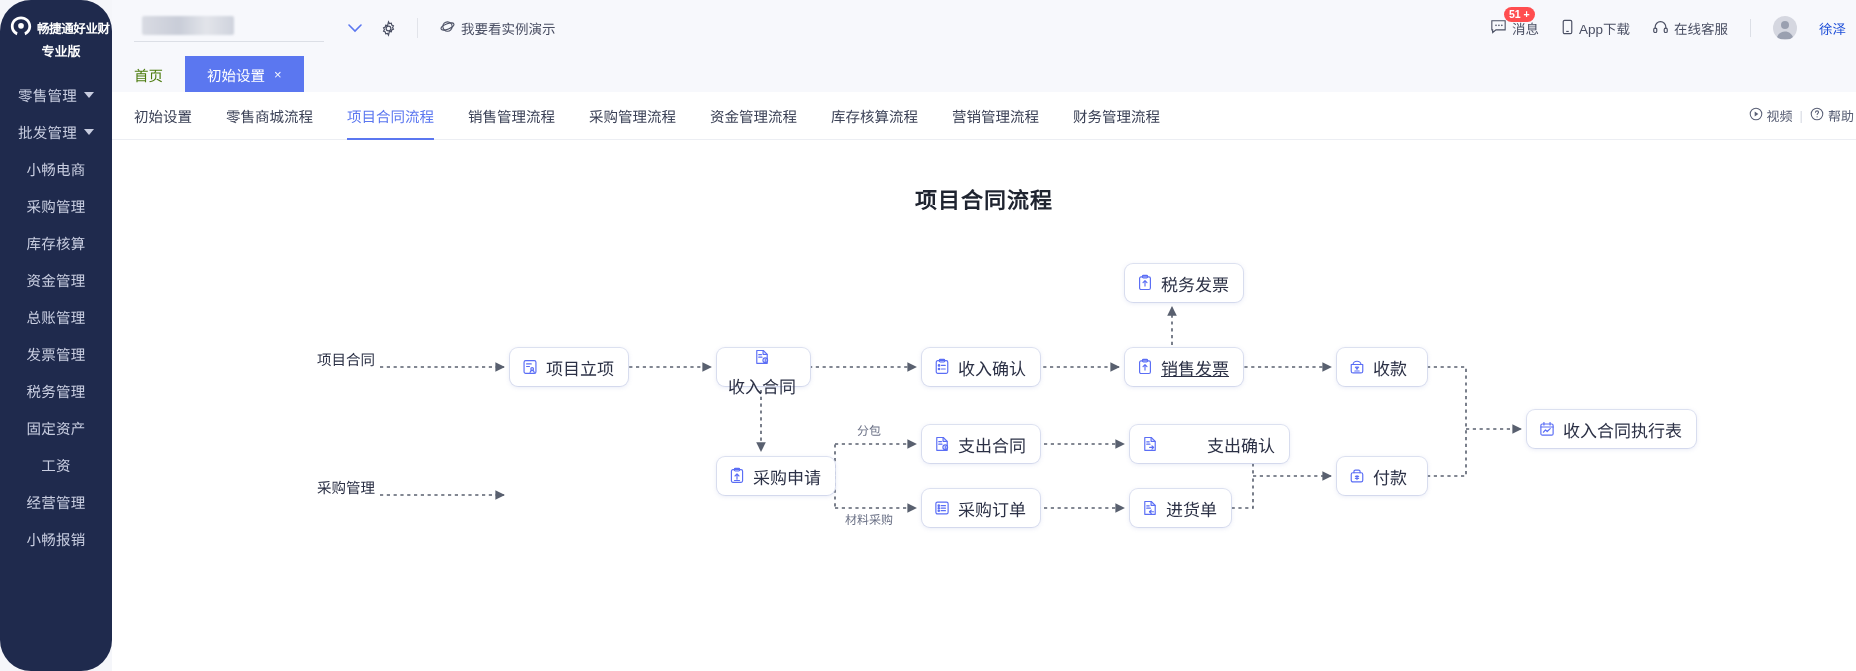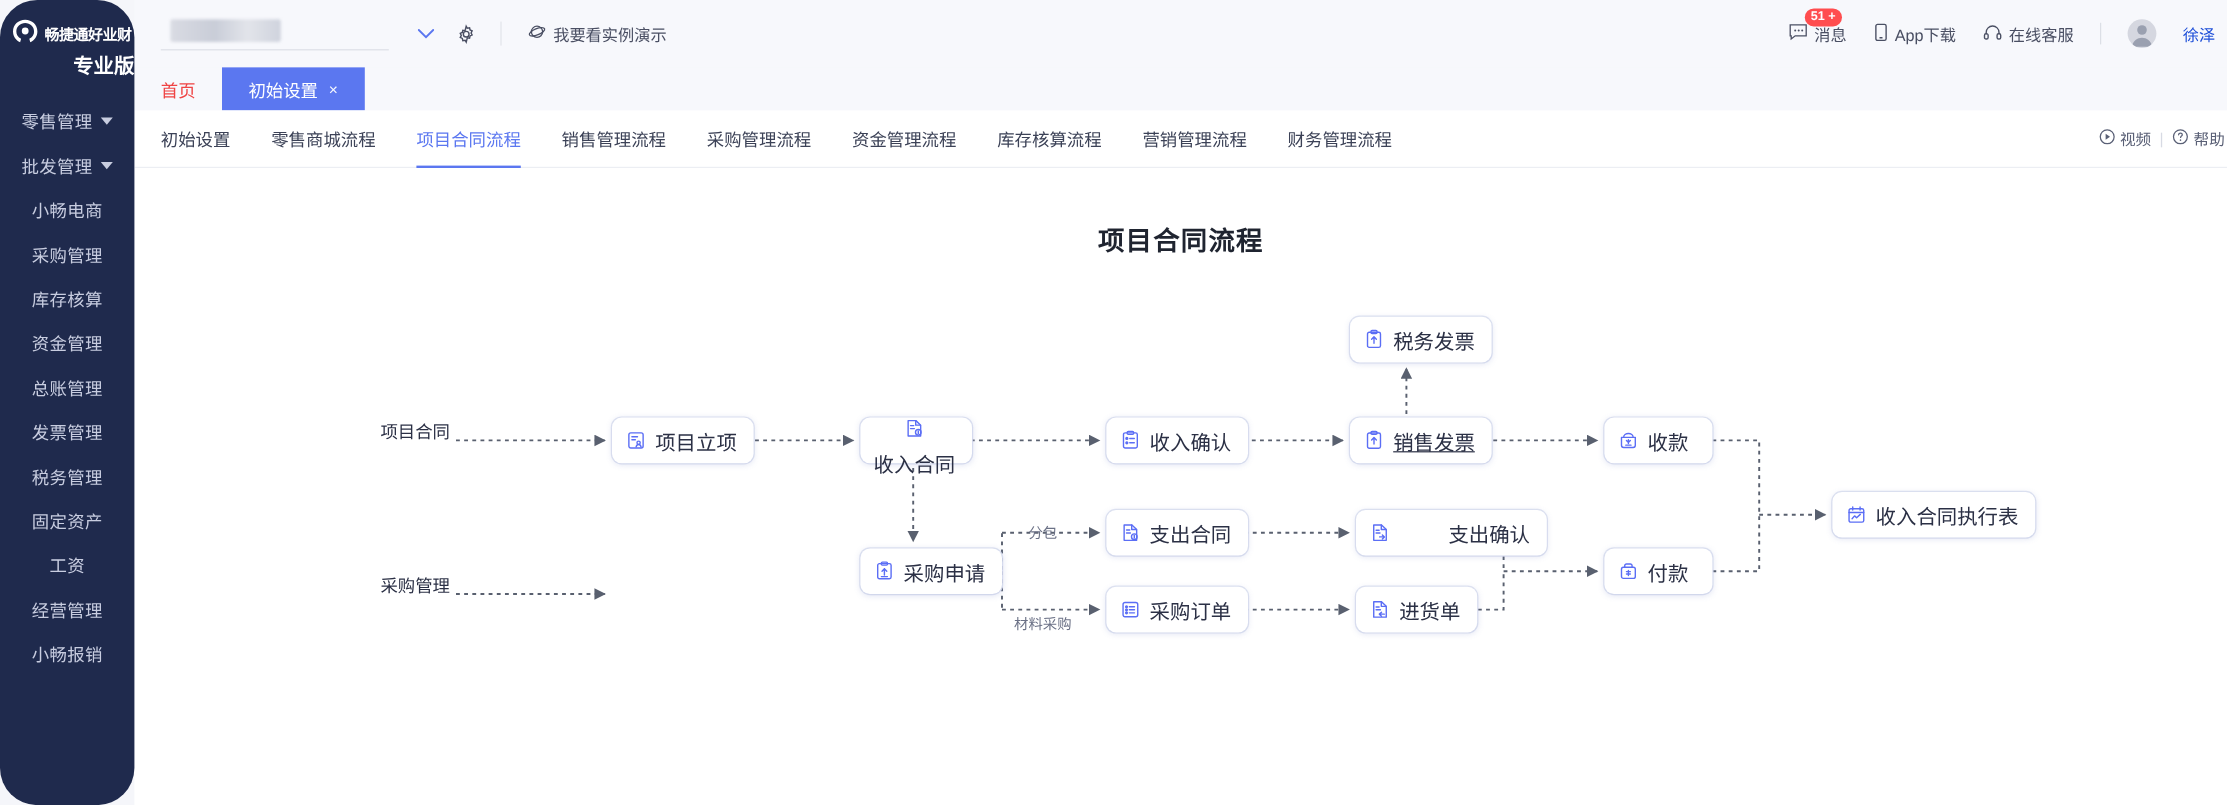--- a/index.html
+++ b/index.html
@@ -20,22 +20,22 @@
   .brand-row { display: flex; align-items: center; justify-content: flex-start; padding-left: 8px; gap: 3px; }
   .logo-mark {
     width: 26px; height: 26px; flex: 0 0 26px; position: relative;
   }
   .logo-mark svg { display: block; }
   .brand-name {
     color: #ffffff; font-size: 12.5px; letter-spacing: -0.4px;
     white-space: nowrap; font-weight: 600;
   }
   .brand-sub {
-    color: #ffffff; font-size: 17px; font-weight: 600;
-    text-align: right; padding-left: 10px; margin-top: 1px;
+    color: #ffffff; font-size: 13px; font-weight: 600;
+    text-align: center; padding-left: 10px; margin-top: 1px;
   }
   .menu { margin-top: 16px; width: 100%; }
   .menu-item {
     height: 37px; display: flex; align-items: center; justify-content: center;
     color: #c8cde0; font-size: 14.5px; gap: 5px; cursor: pointer;
     letter-spacing: 0.3px;
   }
   .caret {
     width: 0; height: 0; border-left: 5px solid transparent;
     border-right: 5px solid transparent; border-top: 6px solid #c8cde0;
@@ -91,21 +91,21 @@
   }
   .user-name { color: #1d4ed8; font-size: 13.5px; }
 
   
   .tabstrip {
     height: 36px; background: #f7f8fc; display: flex; align-items: flex-end;
     padding-left: 0px; flex: 0 0 36px;
   }
   .tab {
     height: 36px; display: flex; align-items: center; justify-content: center;
-    font-size: 14.5px; padding: 0 22px; cursor: pointer; color: #ef4444;
+    font-size: 14.5px; padding: 0 22px; cursor: pointer; color: #4d7c0f;
     background: transparent;
   }
   .tab.active { background: #5b77f0; color: #ffffff; }
   .tab-close { margin-left: 9px; font-size: 13px; opacity: .95; }
 
   
   .content {
     flex: 1; background: #ffffff; margin: 0; position: relative;
     overflow: hidden;
   }
@@ -390,21 +390,21 @@
           <g stroke="#59606f" stroke-width="1.6" stroke-dasharray="3.2,3.6" fill="none" marker-end="url(#ar)">
             <line x1="1354" y1="289" x2="1409" y2="289"></line>
           </g>
         </svg>
 
         <div id="flow-labels">
             <div class="row-label" style="left: 205px; top: 208px;">项目合同</div>
             <div class="row-label" style="left: 205px; top: 336px;">采购管理</div>
           </div>
         <div id="flow-edgelabels">
-            <div class="edge-label" style="left: 745px; top: 294px;">分包</div>
+            <div class="edge-label" style="left: 745px; top: 281px;">分包</div>
             <div class="edge-label" style="left: 733px; top: 370px;">材料采购</div>
           </div>
         <div id="flow-nodes">
             <div class="node" style="left: 1013px; top: 124px; min-width: 95px;">
               <span style="display: flex;">
                 <svg class="nicon" viewBox="0 0 20 20" fill="none" stroke="#5b6ef5" stroke-width="1.3" stroke-linecap="round" stroke-linejoin="round">
                   <rect x="4" y="3.2" width="12" height="14" rx="1.6"></rect>
                   <rect x="7.2" y="1.6" width="5.6" height="2.8" rx="1"></rect>
                   <path d="M10 13.4V7.6M7.8 9.6L10 7.3l2.2 2.3"></path>
                 </svg>

